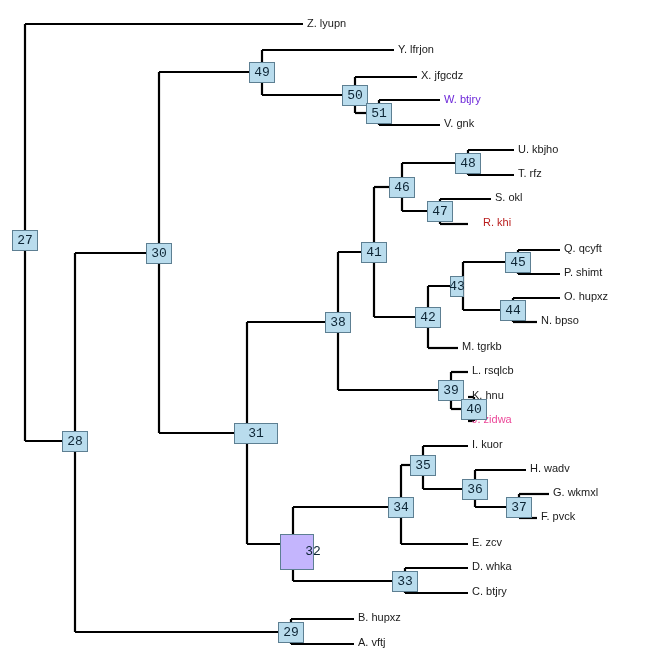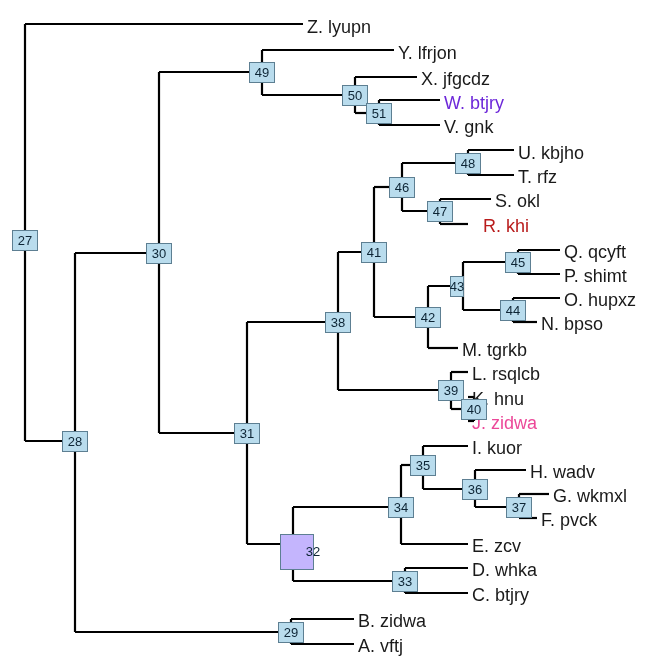--- a/index.html
+++ b/index.html
@@ -1,25 +1,25 @@
 <!DOCTYPE html>
 <html><head>
 <meta charset="utf-8">
 <style>
   html,body{margin:0;padding:0;background:#ffffff;}
   body{font-family:"Liberation Sans",sans-serif;}
   #stage{position:relative;width:672px;height:671px;background:#ffffff;overflow:hidden;}
   #tree-svg{position:absolute;left:0;top:0;width:672px;height:671px;}
   .branch{stroke:#000000;stroke-width:2.2;fill:none;stroke-linecap:butt;}
-  .leaf-label{position:absolute;font-size:18px;color:#1a1a1a;white-space:nowrap;
+  .leaf-label{position:absolute;font-size:11px;color:#1a1a1a;white-space:nowrap;
               font-family:"Liberation Sans",sans-serif;line-height:1;}
   .node-box{position:absolute;box-sizing:border-box;background:#b9dced;
             border:1px solid #5d7f92;display:flex;align-items:center;
             justify-content:center;font-size:13px;color:#0d2535;
-            font-family:Liberation Sans, sans-serif;}
+            font-family:Liberation Mono, monospace;}
 </style>
 </head>
 <body>
 
 <div id="stage">
 
   <svg id="tree-svg" viewBox="0 0 672 671" xmlns="http://www.w3.org/2000/svg">
     <g id="edge-group">
         <line x1="25" y1="24" x2="303" y2="24" class="branch" stroke="#000000"></line>
         <line x1="25" y1="24" x2="25" y2="441" class="branch" stroke="#000000"></line>
@@ -141,29 +141,29 @@
       <div class="leaf-label" style="left: 472px; top: 365px; color: rgb(26, 26, 26);">L. rsqlcb</div>
       <div class="leaf-label" style="left: 472px; top: 390px; color: rgb(26, 26, 26);">K. hnu</div>
       <div class="leaf-label" style="left: 472px; top: 414px; color: #ec4899;">J. zidwa</div>
       <div class="leaf-label" style="left: 472px; top: 439px; color: rgb(26, 26, 26);">I. kuor</div>
       <div class="leaf-label" style="left: 530px; top: 463px; color: rgb(26, 26, 26);">H. wadv</div>
       <div class="leaf-label" style="left: 553px; top: 487px; color: rgb(26, 26, 26);">G. wkmxl</div>
       <div class="leaf-label" style="left: 541px; top: 511px; color: rgb(26, 26, 26);">F. pvck</div>
       <div class="leaf-label" style="left: 472px; top: 537px; color: rgb(26, 26, 26);">E. zcv</div>
       <div class="leaf-label" style="left: 472px; top: 561px; color: rgb(26, 26, 26);">D. whka</div>
       <div class="leaf-label" style="left: 472px; top: 586px; color: rgb(26, 26, 26);">C. btjry</div>
-      <div class="leaf-label" style="left: 358px; top: 612px; color: rgb(26, 26, 26);">B. zidwa</div>
+      <div class="leaf-label" style="left: 358px; top: 612px; color: rgb(26, 26, 26);">B. hupxz</div>
       <div class="leaf-label" style="left: 358px; top: 637px; color: rgb(26, 26, 26);">A. vftj</div>
     </div>
   <div id="node-layer">
       <div class="node-box" style="left: 12px; top: 229.5px; width: 26px; height: 21px; background: rgb(185, 220, 237); border-color: rgb(93, 127, 146);">27</div>
       <div class="node-box" style="left: 62px; top: 430.5px; width: 26px; height: 21px; background: rgb(185, 220, 237); border-color: rgb(93, 127, 146);">28</div>
       <div class="node-box" style="left: 278px; top: 621.5px; width: 26px; height: 21px; background: rgb(185, 220, 237); border-color: rgb(93, 127, 146);">29</div>
       <div class="node-box" style="left: 146px; top: 242.5px; width: 26px; height: 21px; background: rgb(185, 220, 237); border-color: rgb(93, 127, 146);">30</div>
-      <div class="node-box" style="left: 234px; top: 422.5px; width: 26px; height: 21px; background: rgb(185, 220, 237); border-color: rgb(93, 127, 146);">31</div>
+      <div class="node-box" style="left: 234px; top: 422.5px; width: 44px; height: 21px; background: rgb(185, 220, 237); border-color: rgb(93, 127, 146);">31</div>
       <div class="node-box" style="left: 280px; top: 533.5px; width: 26px; height: 36px; background: #c4b5fd; border-color: rgb(93, 127, 146); padding-left: 32px;">32</div>
       <div class="node-box" style="left: 392px; top: 570.5px; width: 26px; height: 21px; background: rgb(185, 220, 237); border-color: rgb(93, 127, 146);">33</div>
       <div class="node-box" style="left: 388px; top: 496.5px; width: 26px; height: 21px; background: rgb(185, 220, 237); border-color: rgb(93, 127, 146);">34</div>
       <div class="node-box" style="left: 410px; top: 454.5px; width: 26px; height: 21px; background: rgb(185, 220, 237); border-color: rgb(93, 127, 146);">35</div>
       <div class="node-box" style="left: 462px; top: 478.5px; width: 26px; height: 21px; background: rgb(185, 220, 237); border-color: rgb(93, 127, 146);">36</div>
       <div class="node-box" style="left: 506px; top: 496.5px; width: 26px; height: 21px; background: rgb(185, 220, 237); border-color: rgb(93, 127, 146);">37</div>
       <div class="node-box" style="left: 325px; top: 311.5px; width: 26px; height: 21px; background: rgb(185, 220, 237); border-color: rgb(93, 127, 146);">38</div>
       <div class="node-box" style="left: 438px; top: 379.5px; width: 26px; height: 21px; background: rgb(185, 220, 237); border-color: rgb(93, 127, 146);">39</div>
       <div class="node-box" style="left: 461px; top: 398.5px; width: 26px; height: 21px; background: rgb(185, 220, 237); border-color: rgb(93, 127, 146);">40</div>
       <div class="node-box" style="left: 361px; top: 241.5px; width: 26px; height: 21px; background: rgb(185, 220, 237); border-color: rgb(93, 127, 146);">41</div>

